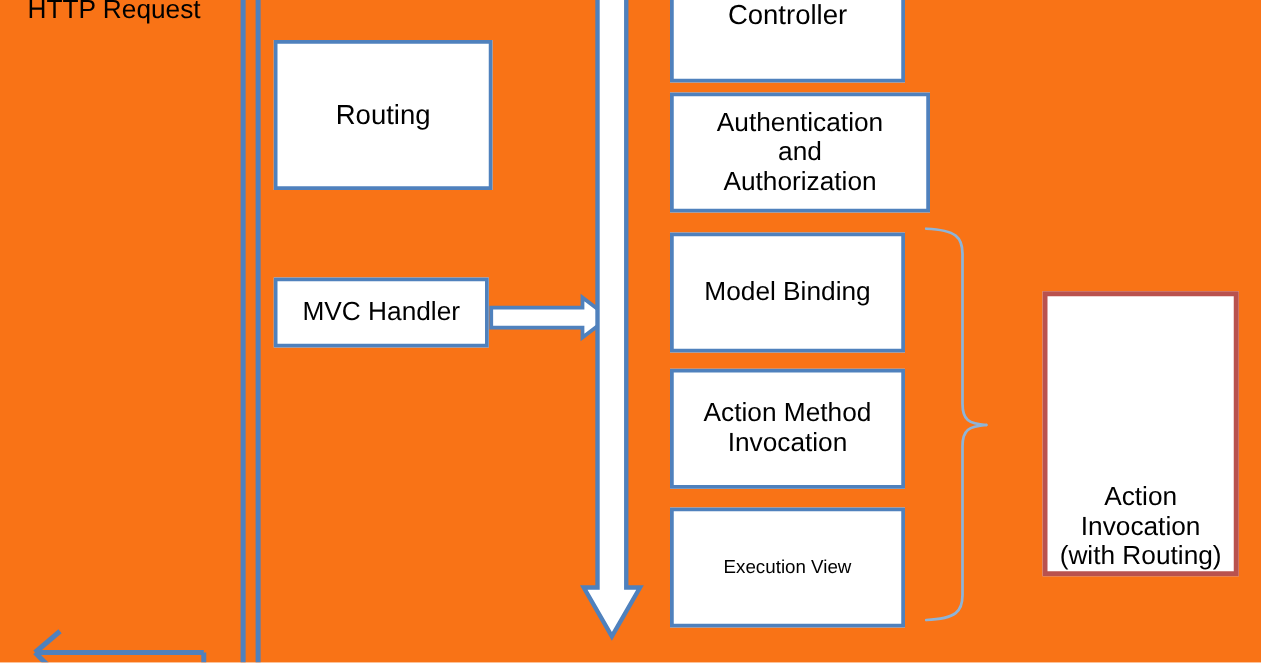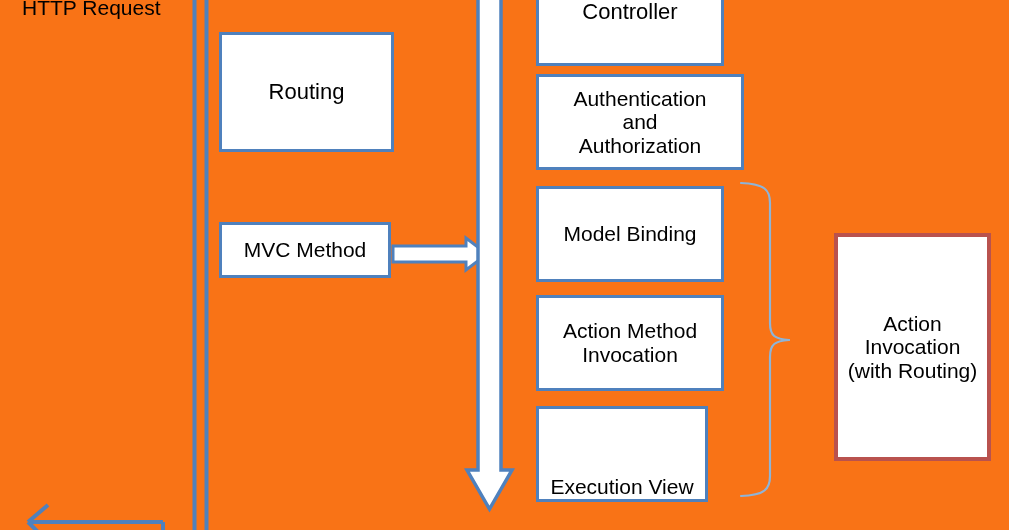--- a/index.html
+++ b/index.html
@@ -34,40 +34,41 @@
     text-align: center;
     color: #000000;
     line-height: 1.12;
     z-index: 3;
   }
   .node-blue {
     border: 3px solid #4f81bd;
   }
   .node-red {
     border: 4px solid #b9524e;
+    align-items: flex-end;
   }
   .label-free {
     position: absolute;
     color: #000000;
     z-index: 4;
     white-space: nowrap;
   }
 
   
   #label-http-request { left: 22px; top: -4px; font-size: 21px; }
 
   #node-routing   { left: 219px; top: 32px;  width: 175px; height: 120px; font-size: 22px; }
   #node-mvc       { left: 219px; top: 222px; width: 172px; height: 56px;  font-size: 21px; }
 
   #node-controller { left: 536px; top: -32px; width: 188px; height: 98px; font-size: 22px;
                      align-items: flex-end; padding-bottom: 38px; }
   #node-auth       { left: 536px; top: 74px;  width: 208px; height: 96px; font-size: 21px; }
   #node-model      { left: 536px; top: 186px; width: 188px; height: 96px; font-size: 21px; }
   #node-action     { left: 536px; top: 295px; width: 188px; height: 96px; font-size: 21px; justify-content: center; }
-  #node-exec       { left: 536px; top: 406px; width: 172px; height: 96px; font-size: 21px; align-items: flex-end; }
+  #node-exec       { left: 536px; top: 406px; width: 188px; height: 96px; font-size: 15px; }
 
   #node-invocation { left: 834px; top: 233px; width: 157px; height: 228px; font-size: 21px; }
 </style>
 </head>
 <body>
 
 <div id="canvas">
 
   <svg class="svg-layer" viewBox="0 0 1009 530" xmlns="http://www.w3.org/2000/svg">
 
@@ -103,21 +104,21 @@
     </g>
   </svg>
 
   <div class="label-free" id="label-http-request">HTTP Request</div>
 
   <div class="node node-blue" id="node-routing">
     <span>Routing</span>
   </div>
 
   <div class="node node-blue" id="node-mvc">
-    <span>MVC Method</span>
+    <span>MVC Handler</span>
   </div>
 
   <div class="node node-blue" id="node-controller">
     <span>Controller</span>
   </div>
 
   <div class="node node-blue" id="node-auth">
     <div>
       <div>Authentication</div>
       <div>and</div>

